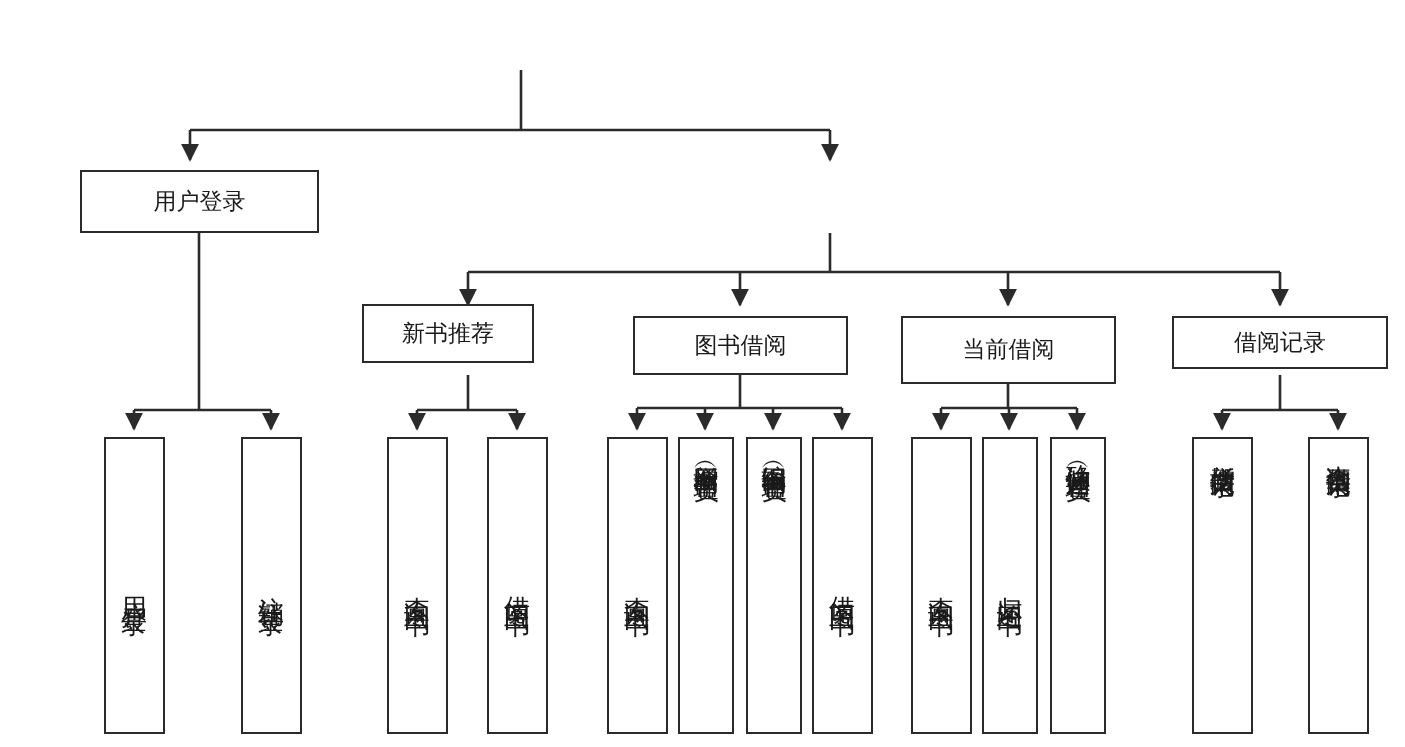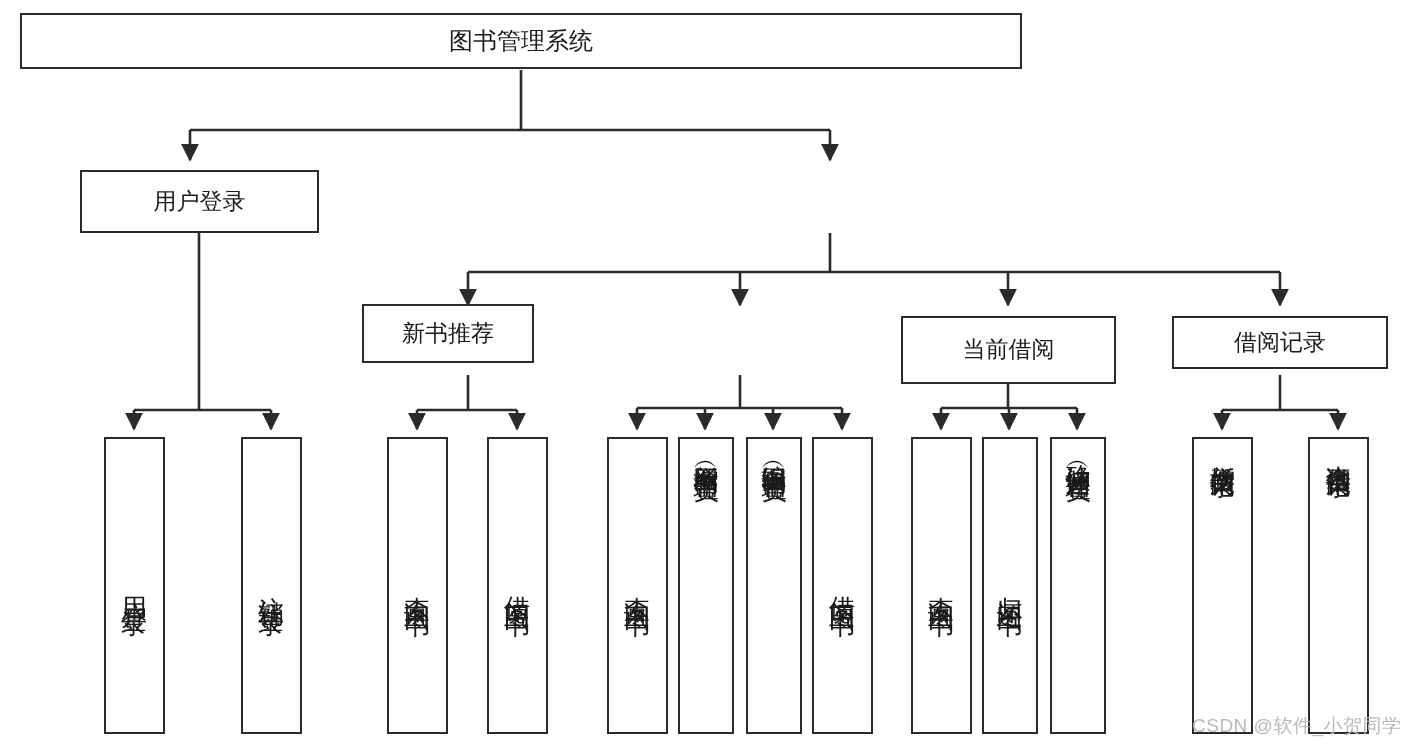--- a/index.html
+++ b/index.html
@@ -130,33 +130,33 @@
       <path d="M 1009 408 L 1009 429" marker-end="url(#arrow)"></path>
       <path d="M 1077 408 L 1077 429" marker-end="url(#arrow)"></path>
 
       <path d="M 1280 375 L 1280 410"></path>
       <path d="M 1222 410 L 1338 410"></path>
       <path d="M 1222 410 L 1222 429" marker-end="url(#arrow)"></path>
       <path d="M 1338 410 L 1338 429" marker-end="url(#arrow)"></path>
     </g>
   </svg>
 
-  <div class="node horiz root" style="left:20px; top:13px; width:1002px; height:56px;">
-    <span class="node-label">图书管理系统</span>
-  </div>
 
   <div class="node horiz" style="left:80px; top:170px; width:239px; height:63px;">
     <span class="node-label">用户登录</span>
   </div>
 
 
   <div class="node horiz" style="left:362px; top:304px; width:172px; height:59px;">
     <span class="node-label">新书推荐</span>
   </div>
 
+  <div class="node horiz" style="left:633px; top:316px; width:215px; height:59px;">
+    <span class="node-label">图书借阅</span>
+  </div>
 
   <div class="node horiz" style="left:901px; top:316px; width:215px; height:68px;">
     <span class="node-label">当前借阅</span>
   </div>
 
   <div class="node horiz" style="left:1172px; top:316px; width:216px; height:53px;">
     <span class="node-label">借阅记录</span>
   </div>
 
   <div class="node vert mid-text" style="left:104px; top:437px; width:61px; height:297px;">
@@ -204,15 +204,14 @@
   </div>
 
   <div class="node vert tall-text" style="left:1192px; top:437px; width:61px; height:297px;">
     <span class="node-label">新增借阅记录</span>
   </div>
 
   <div class="node vert tall-text" style="left:1308px; top:437px; width:61px; height:297px;">
     <span class="node-label">查询借阅记录</span>
   </div>
 
-  <div class="watermark" style="left:1192px; top:713px;">CSDN @软件_小贺同学</div>
 
 </div>
 
 </body></html>

